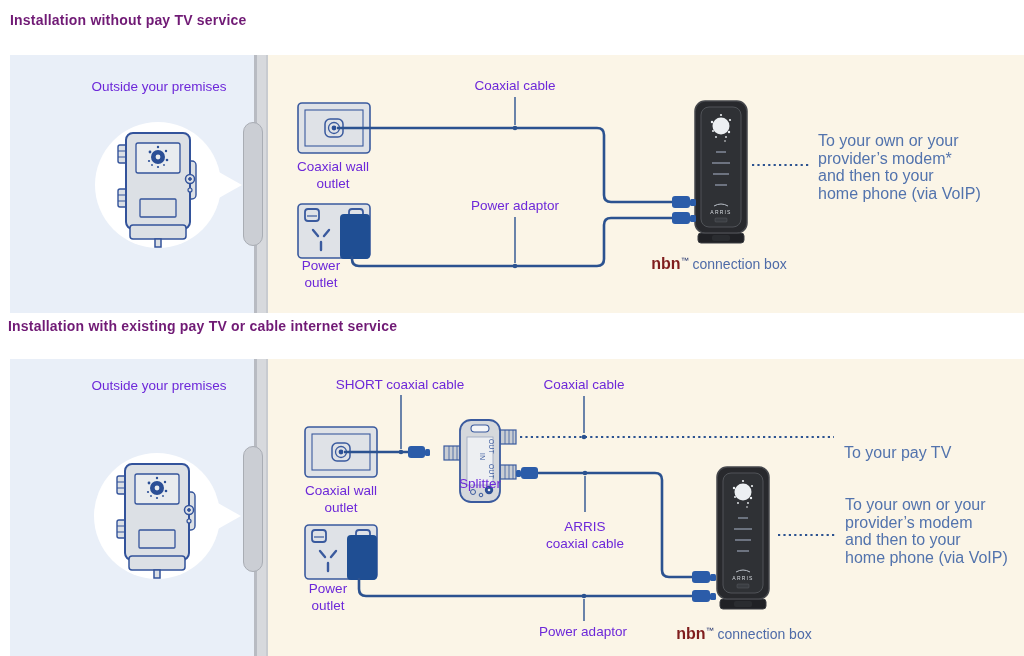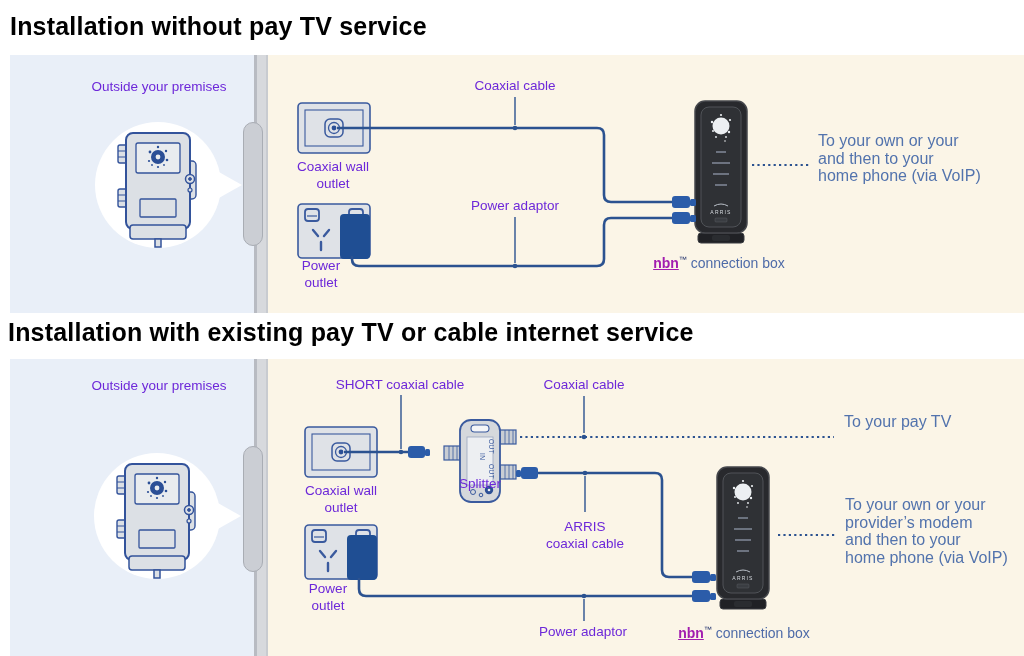--- a/index.html
+++ b/index.html
@@ -1,27 +1,27 @@
 <!DOCTYPE html>
 <html><head>
 <meta charset="utf-8">
 <style>
   html,body{margin:0;padding:0;background:#ffffff;}
   #screen{position:relative;width:1024px;height:656px;background:#ffffff;overflow:hidden;
           font-family:"Liberation Sans", sans-serif;}
   .abs{position:absolute;}
-  .title{font-size:25px;font-weight:bold;color:#000000;letter-spacing:.2px;white-space:nowrap;}
+  .title{font-size:14px;font-weight:bold;color:#701a75;letter-spacing:.2px;white-space:nowrap;}
   .lbl{font-size:13.5px;color:#6d28d9;text-align:center;line-height:16.5px;white-space:nowrap;}
   .note{font-size:16px;color:#5273ad;line-height:17.5px;white-space:nowrap;}
   .bg-blue{background:#e9eff8;}
   .bg-cream{background:#fbf5e7;}
   .wall{background:linear-gradient(90deg,#b8bbc2 0px,#b8bbc2 3px,#d7d9dd 3px,#d7d9dd 12px,#c8cbd0 12px);}
   .conduit{background:#cbced4;border:1.5px solid #a9adb4;border-radius:10px;box-sizing:border-box;}
   .nbnlabel{font-size:14px;color:#4e6ba8;text-align:center;white-space:nowrap;}
-  .nbnlabel b{color:#a21caf;font-size:14px;text-decoration:underline;}
+  .nbnlabel b{color:#7f1d1d;font-size:16px;}
   .nbnlabel sup{font-size:8px;color:#1a2b69;}
   svg{display:block;overflow:visible;}
 </style>
 </head>
 <body>
 
 <div id="screen">
 
   <div class="abs title" style="left:10px;top:12px;">Installation without pay TV service</div>
 
@@ -146,20 +146,21 @@
       <rect x="672" y="212" width="18" height="12" rx="3"></rect>
         <rect x="690" y="215" width="6" height="7" rx="1.5"></rect>
     </g>
   </svg>
 
   <div class="abs lbl" style="left:415px;top:78px;width:200px;">Coaxial cable</div>
   <div class="abs lbl" style="left:415px;top:198px;width:200px;">Power adaptor</div>
 
   <div class="abs note" style="left:818px;top:132px;width:200px;">
     <div>To your own or your</div>
+    <div>provider’s modem*</div>
     <div>and then to your</div>
     <div>home phone (via VoIP)</div>
   </div>
 
   <div class="abs title" style="left:8px;top:318px;">Installation with existing pay TV or cable internet service</div>
 
   <div class="abs bg-cream" style="left:254px;top:359px;width:770px;height:297px;"></div>
   <div class="abs bg-blue" style="left:10px;top:359px;width:244px;height:297px;"></div>
   <div class="abs wall" style="left:254px;top:359px;width:14px;height:297px;"></div>
   <div class="abs conduit" style="left:243px;top:446px;width:20px;height:126px;"></div>
@@ -313,21 +314,21 @@
         <rect x="521" y="467" width="17" height="12" rx="3"></rect>
       <rect x="692" y="571" width="18" height="12" rx="3"></rect>
         <rect x="710" y="574" width="6" height="7" rx="1.5"></rect>
       <rect x="692" y="590" width="18" height="12" rx="3"></rect>
         <rect x="710" y="593" width="6" height="7" rx="1.5"></rect>
     </g>
   </svg>
 
   <div class="abs lbl" style="left:300px;top:377px;width:200px;">SHORT coaxial cable</div>
   <div class="abs lbl" style="left:484px;top:377px;width:200px;">Coaxial cable</div>
-  <div class="abs note" style="left:844px;top:413px;">To your pay TV</div>
+  <div class="abs note" style="left:844px;top:444px;">To your pay TV</div>
   <div class="abs lbl" style="left:485px;top:519px;width:200px;">
     <div>ARRIS</div>
     <div>coaxial cable</div>
   </div>
   <div class="abs lbl" style="left:483px;top:624px;width:200px;">Power adaptor</div>
 
   <div class="abs note" style="left:845px;top:496px;width:200px;">
     <div>To your own or your</div>
     <div>provider’s modem</div>
     <div>and then to your</div>

